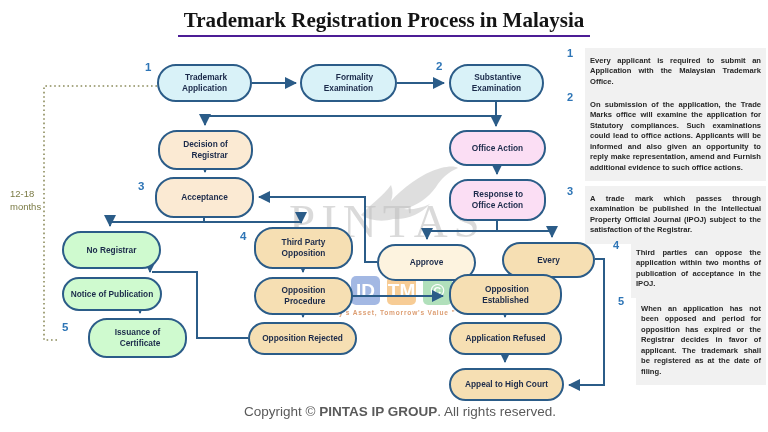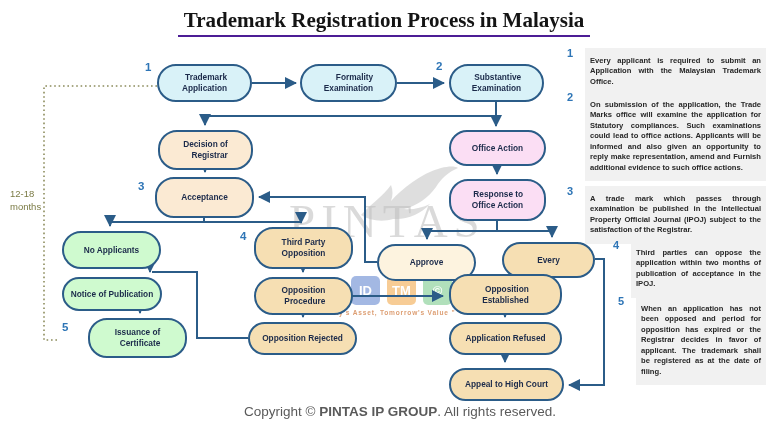--- a/index.html
+++ b/index.html
@@ -24,21 +24,21 @@
   .note .txt{background:#F1F1F1;font-size:7.6px;font-weight:bold;color:#272727;
              text-align:justify;padding:8px 5px;line-height:1.38;flex:1;}
 
   .timeline-label{position:absolute;left:10px;top:187px;font-size:9.5px;color:#7b7b45;
                   line-height:1.4;white-space:pre-line;z-index:2;}
 
   .wm-brand{position:absolute;left:289px;top:194px;font-family:"Liberation Serif",serif;
             font-size:47px;letter-spacing:6px;color:#8f8f8f;opacity:0.32;z-index:1;text-align:right;}
   .wm-badge{position:absolute;top:276px;width:29px;height:29px;border-radius:5px;opacity:0.5;
             display:flex;align-items:center;justify-content:center;color:#ffffff;
-            font-weight:bold;font-size:13px;z-index:1;}
+            font-weight:bold;font-size:19px;z-index:1;}
   .wm-id{left:351px;background:#4a74c9;}
   .wm-tm{left:387px;background:#f09a2e;}
   .wm-c{left:423px;background:#66c37a;}
   .wm-tagline{position:absolute;left:314px;top:309px;font-size:6.6px;font-weight:bold;
               letter-spacing:0.8px;color:#d78d5a;opacity:0.85;z-index:1;}
 
   .overlay-svg{position:absolute;left:0;top:0;z-index:2;pointer-events:none;}
 
   .footer{position:absolute;left:0;top:404px;width:768px;text-align:center;
           font-size:13.5px;color:#5a5a5a;z-index:4;padding-left:16px;}
@@ -101,21 +101,21 @@
   <div class="node cyan" style="left:300px;top:64px;width:97px;height:38px">Formality
 Examination</div>
   <div class="node cyan" style="left:449px;top:64px;width:95px;height:38px">Substantive
 Examination</div>
   <div class="node peach" style="left:158px;top:130px;width:95px;height:40px">Decision of
 Registrar</div>
   <div class="node pink" style="left:449px;top:130px;width:97px;height:36px">Office Action</div>
   <div class="node peach" style="left:155px;top:177px;width:99px;height:41px">Acceptance</div>
   <div class="node pink" style="left:449px;top:179px;width:97px;height:42px">Response to
 Office Action</div>
-  <div class="node green" style="left:62px;top:231px;width:99px;height:38px">No Applicants</div>
+  <div class="node green" style="left:62px;top:231px;width:99px;height:38px">No Registrar</div>
   <div class="node tan" style="left:254px;top:227px;width:99px;height:42px">Third Party
 Opposition</div>
   <div class="node cream" style="left:377px;top:244px;width:99px;height:37px">Approve</div>
   <div class="node tan" style="left:502px;top:242px;width:93px;height:36px">Every</div>
   <div class="node green" style="left:62px;top:277px;width:100px;height:34px">Notice of Publication</div>
   <div class="node tan" style="left:254px;top:277px;width:99px;height:38px">Opposition
 Procedure</div>
   <div class="node tan" style="left:449px;top:274px;width:113px;height:41px">Opposition
 Established</div>
   <div class="node green" style="left:88px;top:318px;width:99px;height:40px">Issuance of

